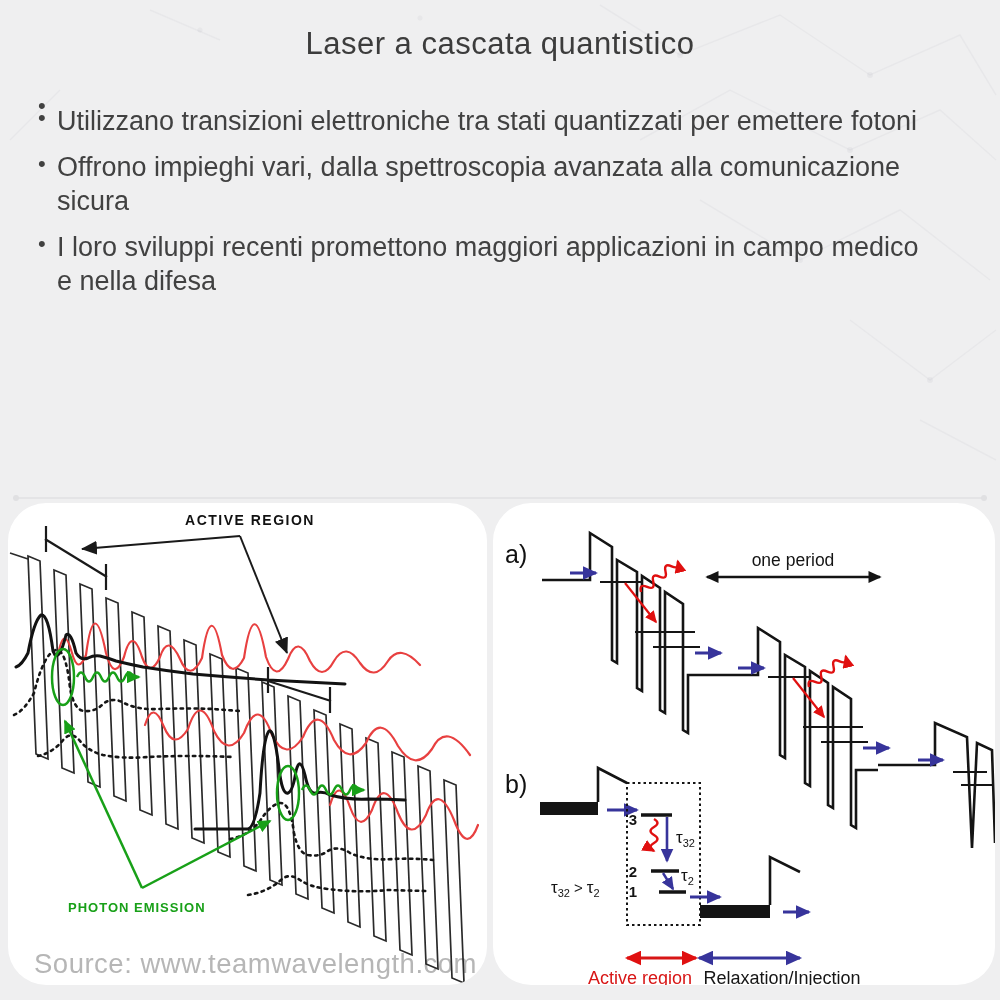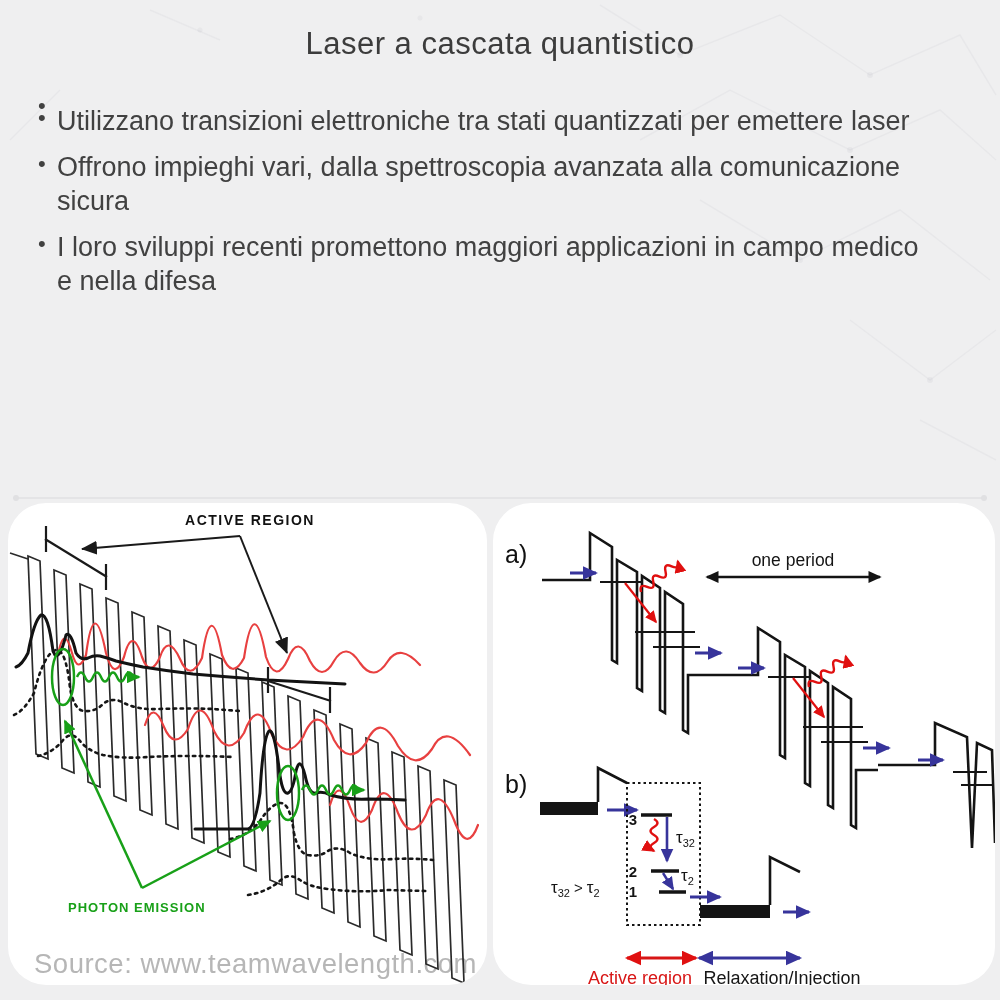--- a/index.html
+++ b/index.html
@@ -68,21 +68,21 @@
   </svg>
 
   <h1 class="title">Laser a cascata quantistico</h1>
 
   <ul class="bullets">
     <li>
       <span class="bmark">•</span>
     </li>
     <li>
       <span class="bmark">•</span>
-      <span>Utilizzano transizioni elettroniche tra stati quantizzati per emettere laser</span>
+      <span>Utilizzano transizioni elettroniche tra stati quantizzati per emettere fotoni</span>
     </li>
     <li>
       <span class="bmark">•</span>
       <span>Offrono impieghi vari, dalla spettroscopia avanzata alla comunicazione sicura</span>
     </li>
     <li>
       <span class="bmark">•</span>
       <span>I loro sviluppi recenti promettono maggiori applicazioni in campo medico e nella difesa</span>
     </li>
   </ul>

